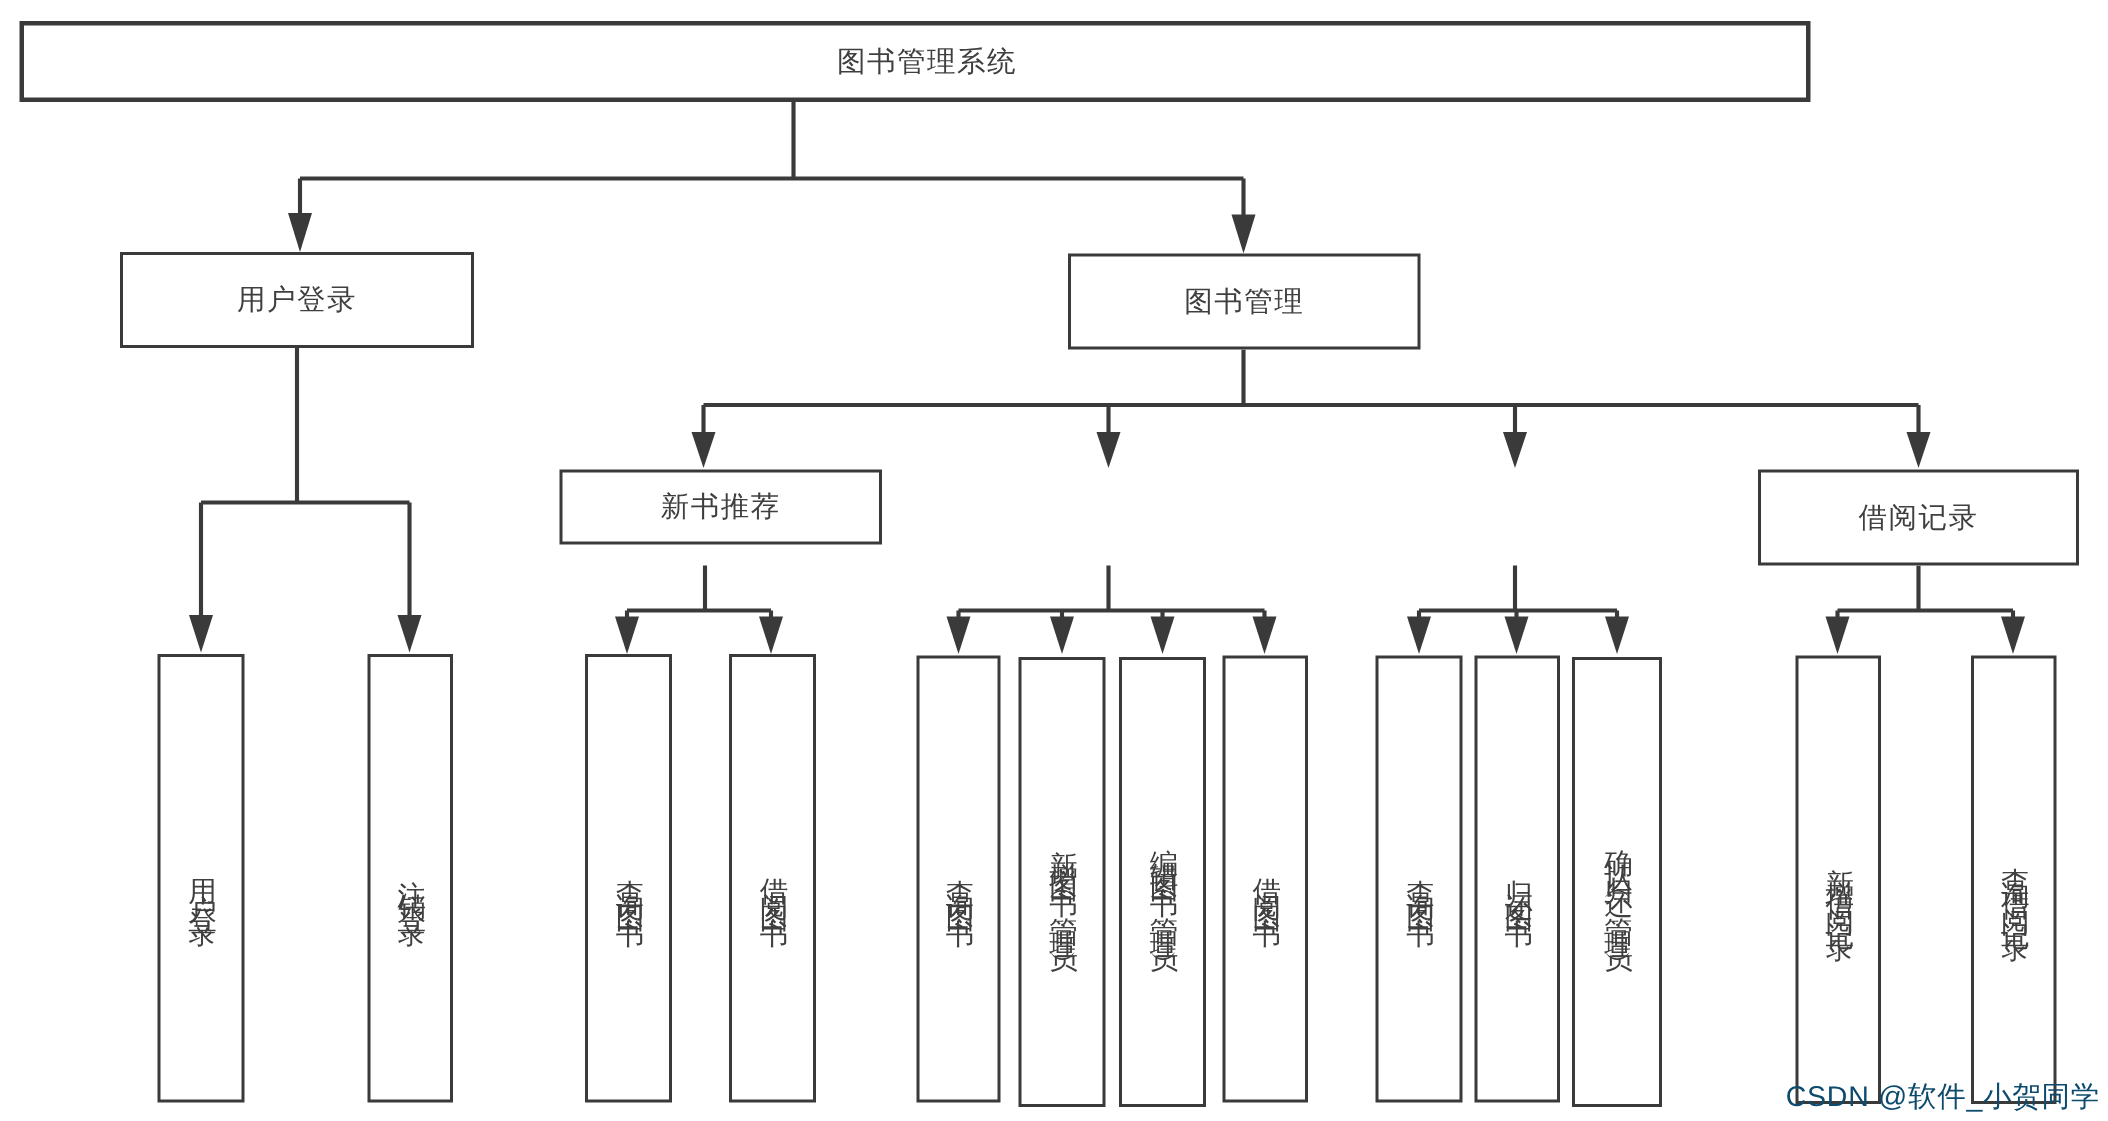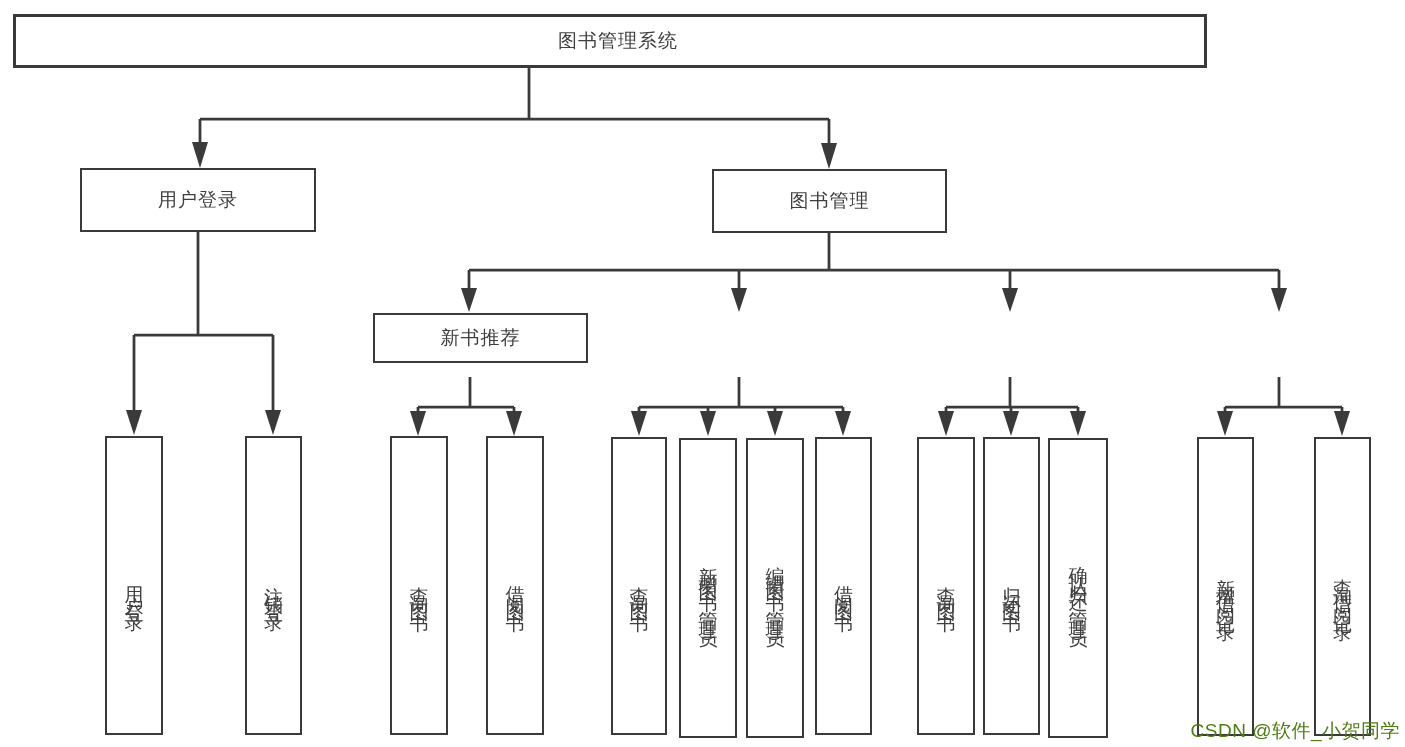--- a/index.html
+++ b/index.html
@@ -31,21 +31,21 @@
     font-size:19px;
     letter-spacing:9px;
     line-height:1.05;
     padding-top:6px;
   }
   .watermark {
     position:absolute;
     right:5px; bottom:3px;
     font-size:19px;
     letter-spacing:0.5px;
-    color:#4d7c0f;
+    color:#0c4a6e;
     background:transparent;
     z-index:5;
     margin-top:16px;
   }
 </style>
 </head>
 <body>
 
 <div class="canvas">
 
@@ -98,20 +98,21 @@
       <polygon points="1334,411 1350,411 1342,436" fill="#3a3a3a" stroke="none"></polygon>
     </g>
   </svg>
 
   <div class="node hbox root-box" style="left:13px; top:14px; width:1194px; height:54px;padding-left:16px;">图书管理系统</div>
 
   <div class="node hbox" style="left:80px; top:168px; width:236px; height:64px;">用户登录</div>
   <div class="node hbox" style="left:712px; top:169px; width:235px; height:64px;">图书管理</div>
 
   <div class="node hbox" style="left:345px; top:313px; width:215px; height:50px;margin-left:28px;">新书推荐</div>
+  <div class="node hbox" style="left:1172px; top:313px; width:214px; height:64px;">借阅记录</div>
 
   <div class="node vbox" style="left:105px; top:436px; width:58px; height:299px;">用户登录</div>
   <div class="node vbox" style="left:245px; top:436px; width:57px; height:299px;">注销登录</div>
 
   <div class="node vbox" style="left:390px; top:436px; width:58px; height:299px;">查询图书</div>
   <div class="node vbox" style="left:486px; top:436px; width:58px; height:299px;">借阅图书</div>
 
   <div class="node vbox" style="left:611px; top:437px; width:56px; height:298px;">查询图书</div>
   <div class="node vbox" style="left:679px; top:438px; width:58px; height:300px;">新增图书（管理员）</div>
   <div class="node vbox" style="left:746px; top:438px; width:58px; height:300px;">编辑图书（管理员）</div>

